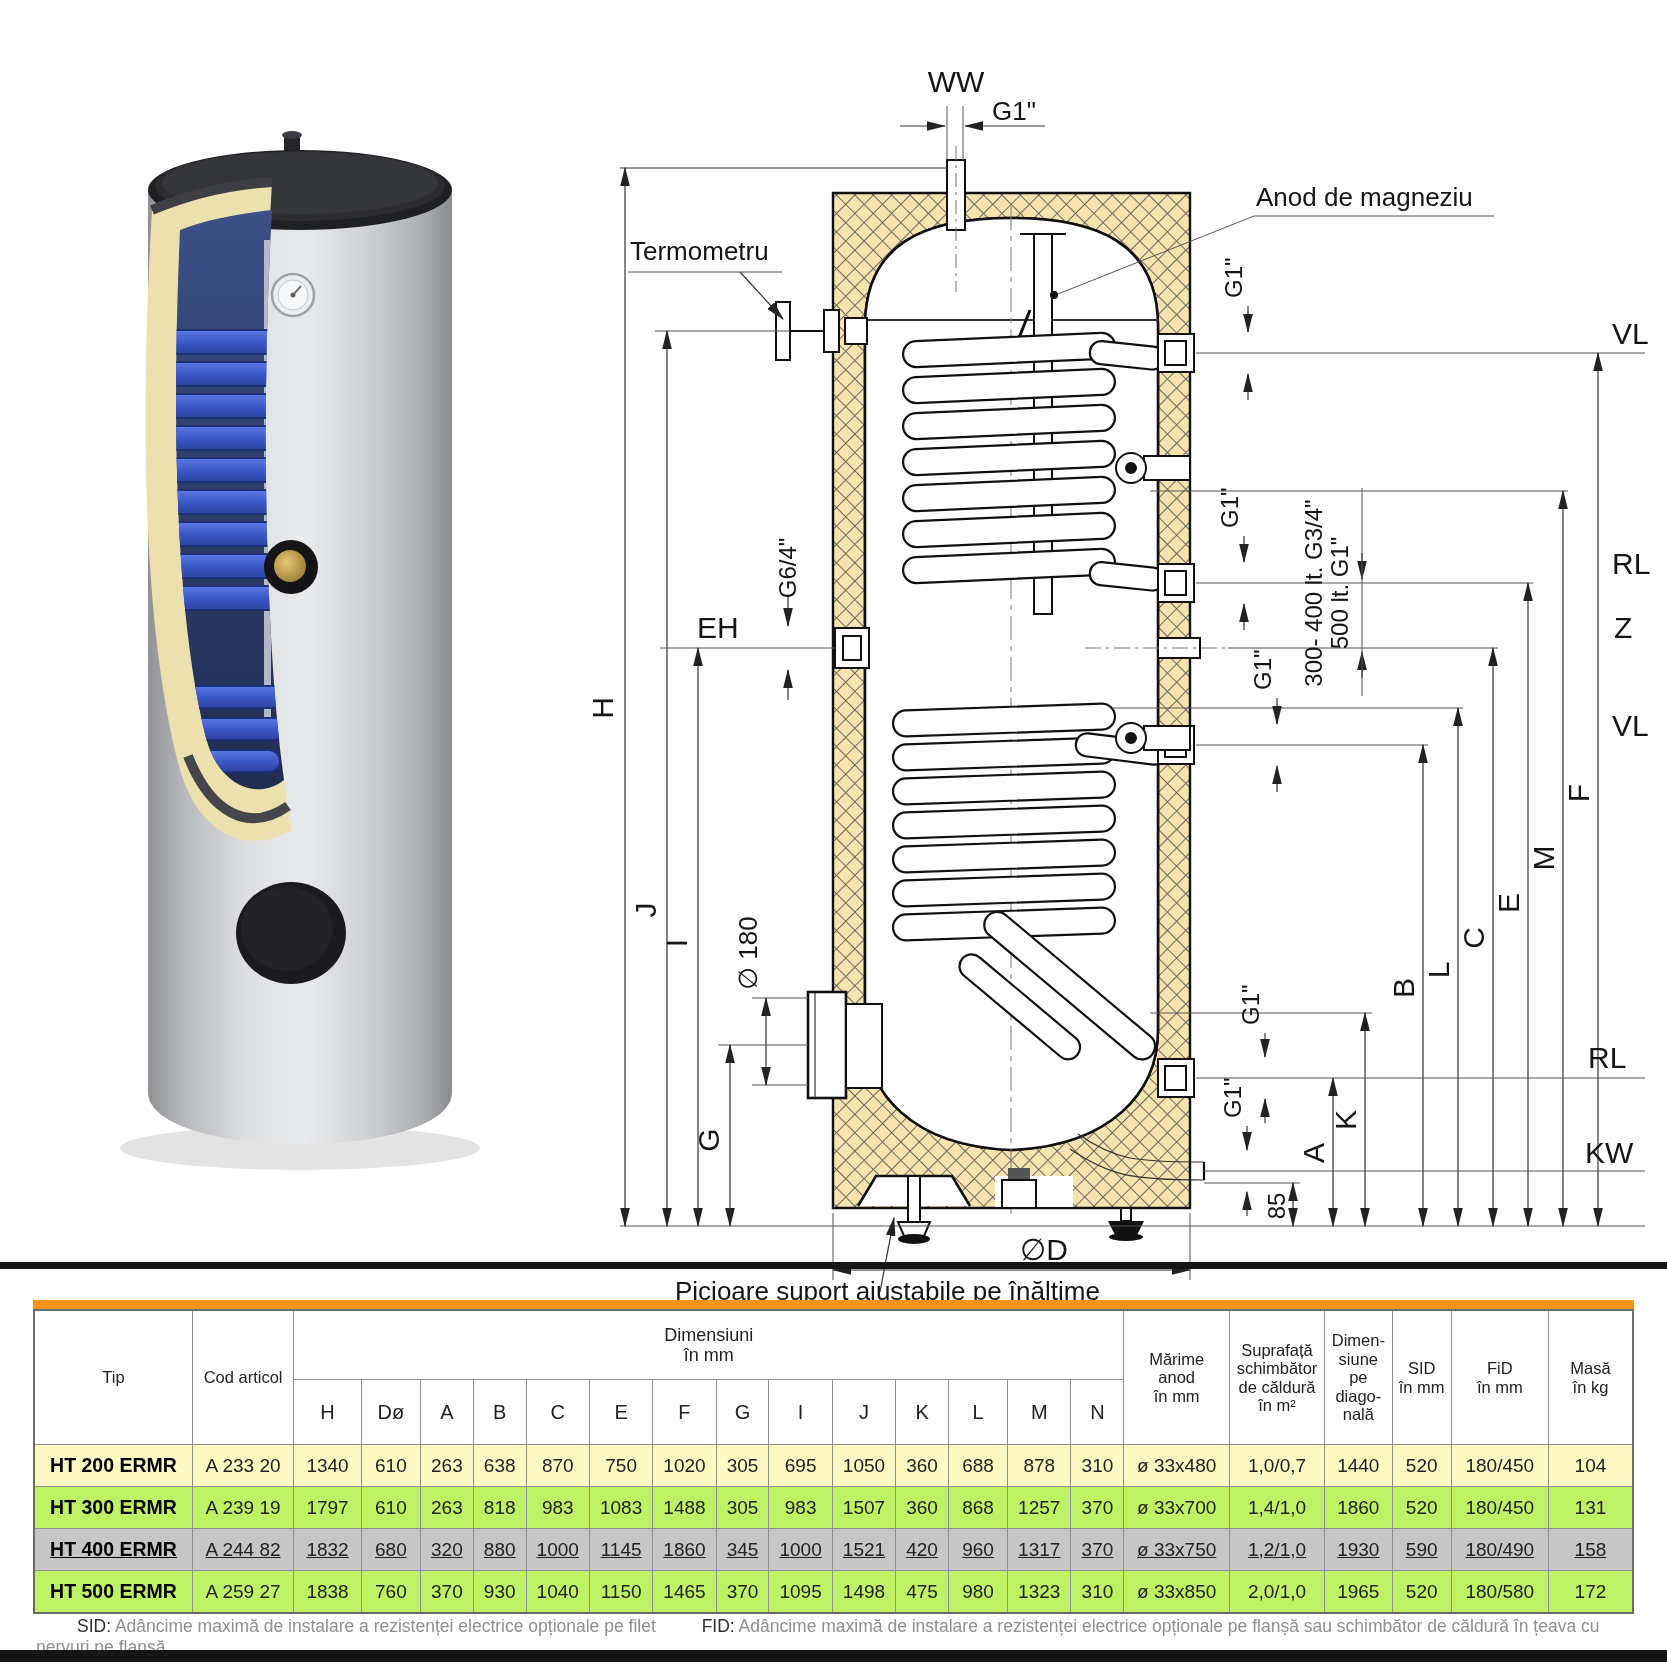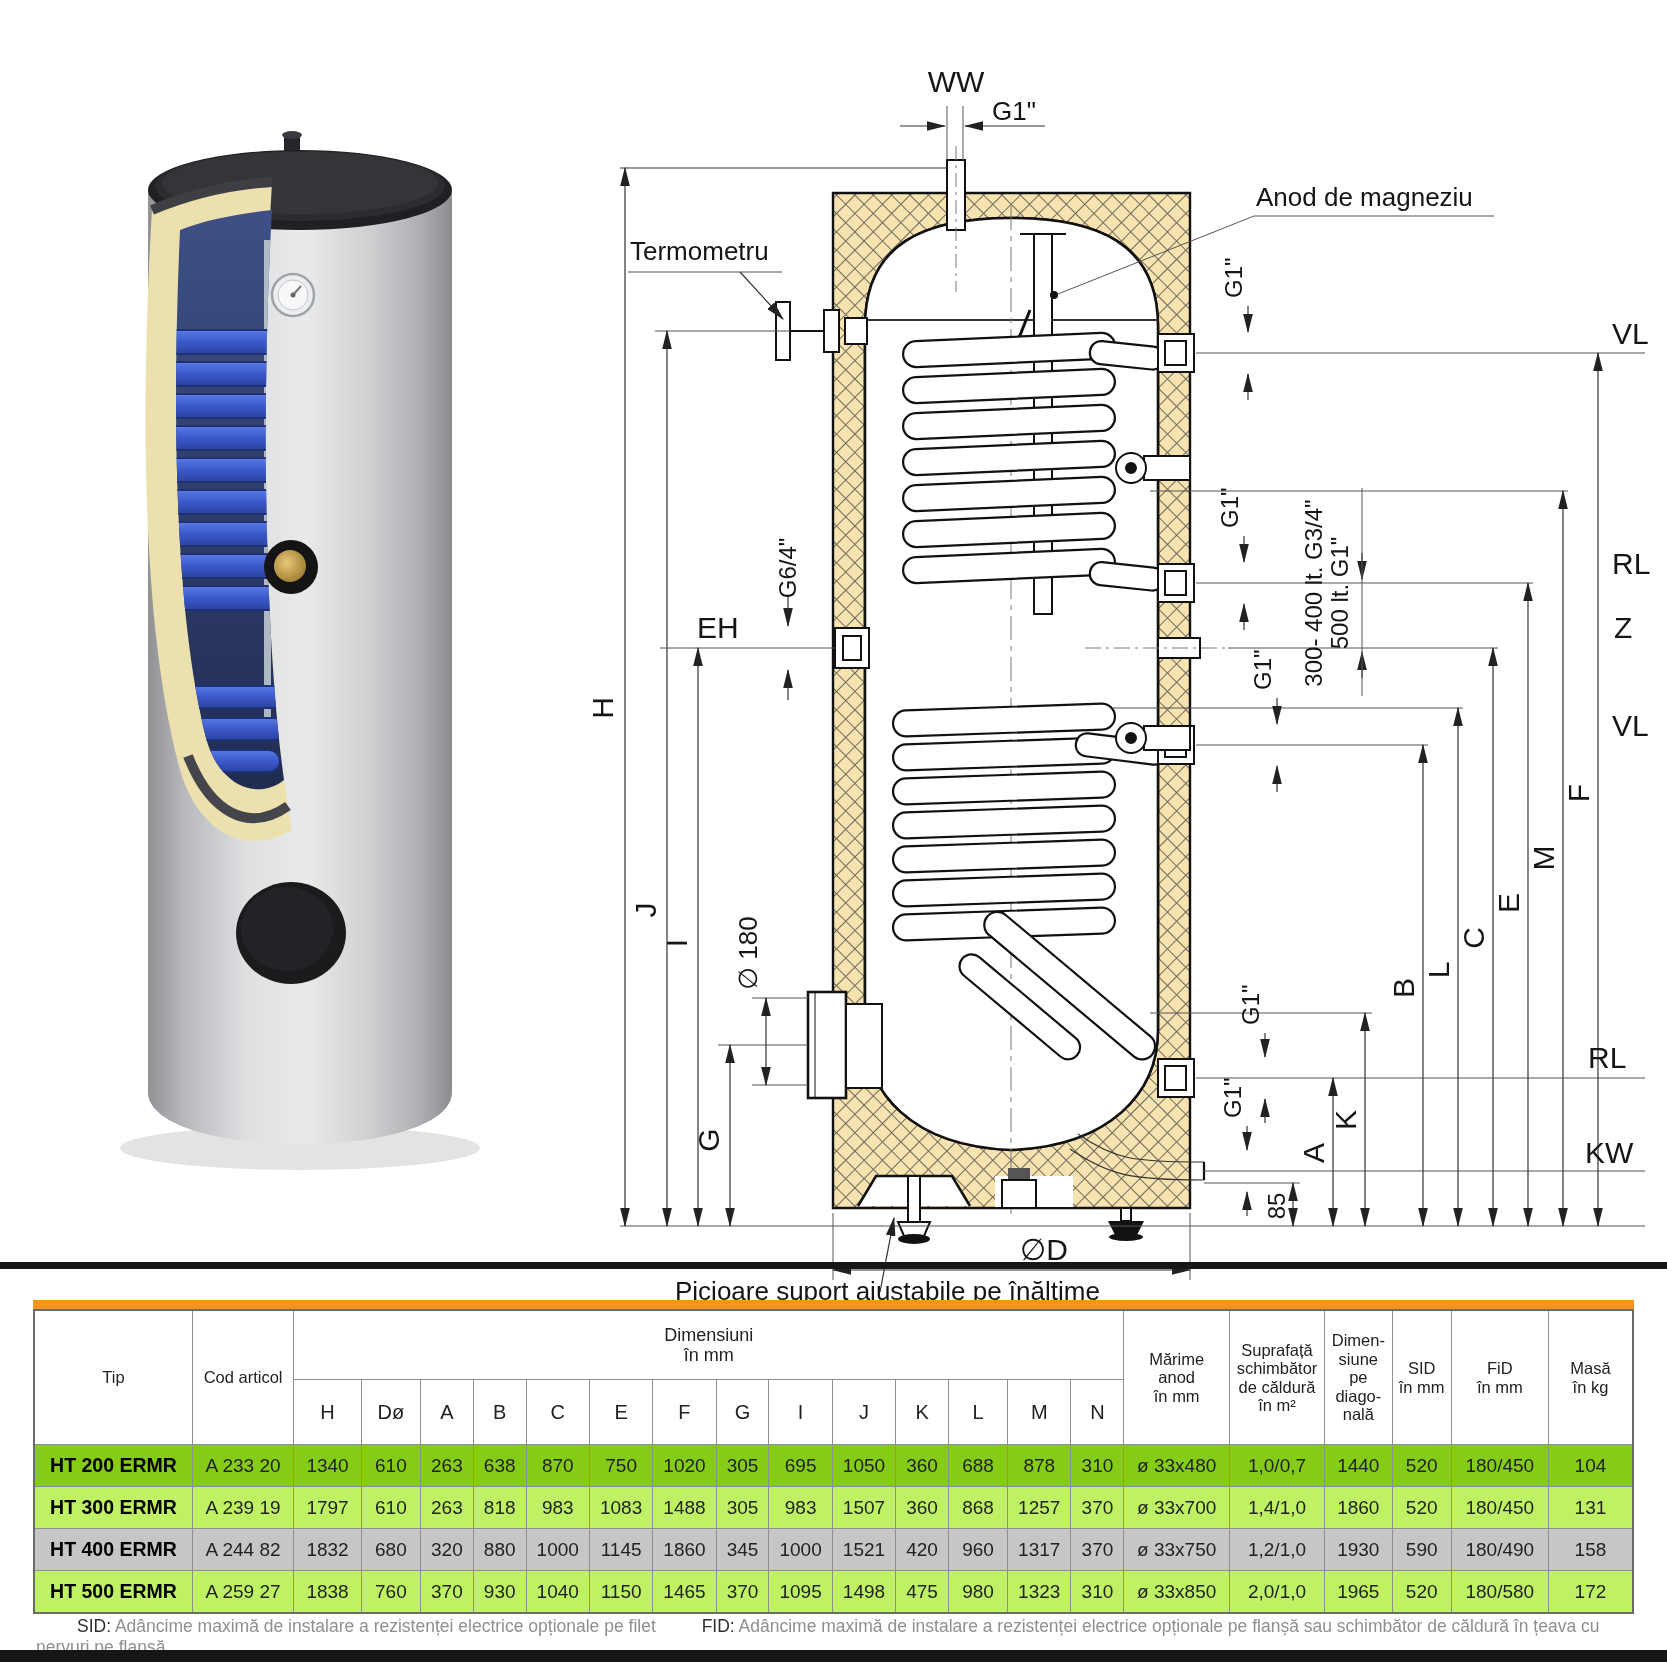--- a/index.html
+++ b/index.html
@@ -14,22 +14,22 @@
   .accent{height:9px;background:var(--accent,#f7941e);}
   table.spec{width:100%;border-collapse:collapse;table-layout:fixed;}
   table.spec th,table.spec td{border:1px solid #8f8f8f;text-align:center;vertical-align:middle;
        padding:1px 1px;color:#222;}
   table.spec{border:2px solid #6b6b6b;}
   thead th{background:#fff;font-weight:400;font-size:16.5px;line-height:1.12;white-space:pre-line;}
   th.group-h{font-size:18px;height:66px;}
   tr.letters th{font-size:20px;height:62px;font-weight:400;}
   tbody td{font-size:19px;height:39px;color:#2a2a2a;}
   tbody td.tip{font-weight:bold;font-size:19.5px;color:#000;text-align:center;}
-  tr.dark td{background:#84cc16;}
-  tr.mid td{background:#c6c6c6;}
+  tr.dark td{background:#fef9c3;}
+  tr.mid td{background:#c6c6c6;text-decoration:underline;}
   tr.light td{background:#bef264;}
   .footnote{position:absolute;left:36px;top:1616px;width:1596px;font-size:17.5px;color:#8f8f8f;}
   .footnote .fl{color:#2e2e2e;margin-left:41px;}
   
   .part{fill:#fff;stroke:#111;stroke-width:2;}
   .part3{fill:#fff;stroke:#111;stroke-width:2.6;}
   .tube{fill:#fff;stroke:#111;stroke-width:2.2;}
   .dim{stroke:#333;stroke-width:1.2;fill:none;}
   .thin{stroke:#555;stroke-width:1;fill:none;}
   .lbl{font-size:30px;}

